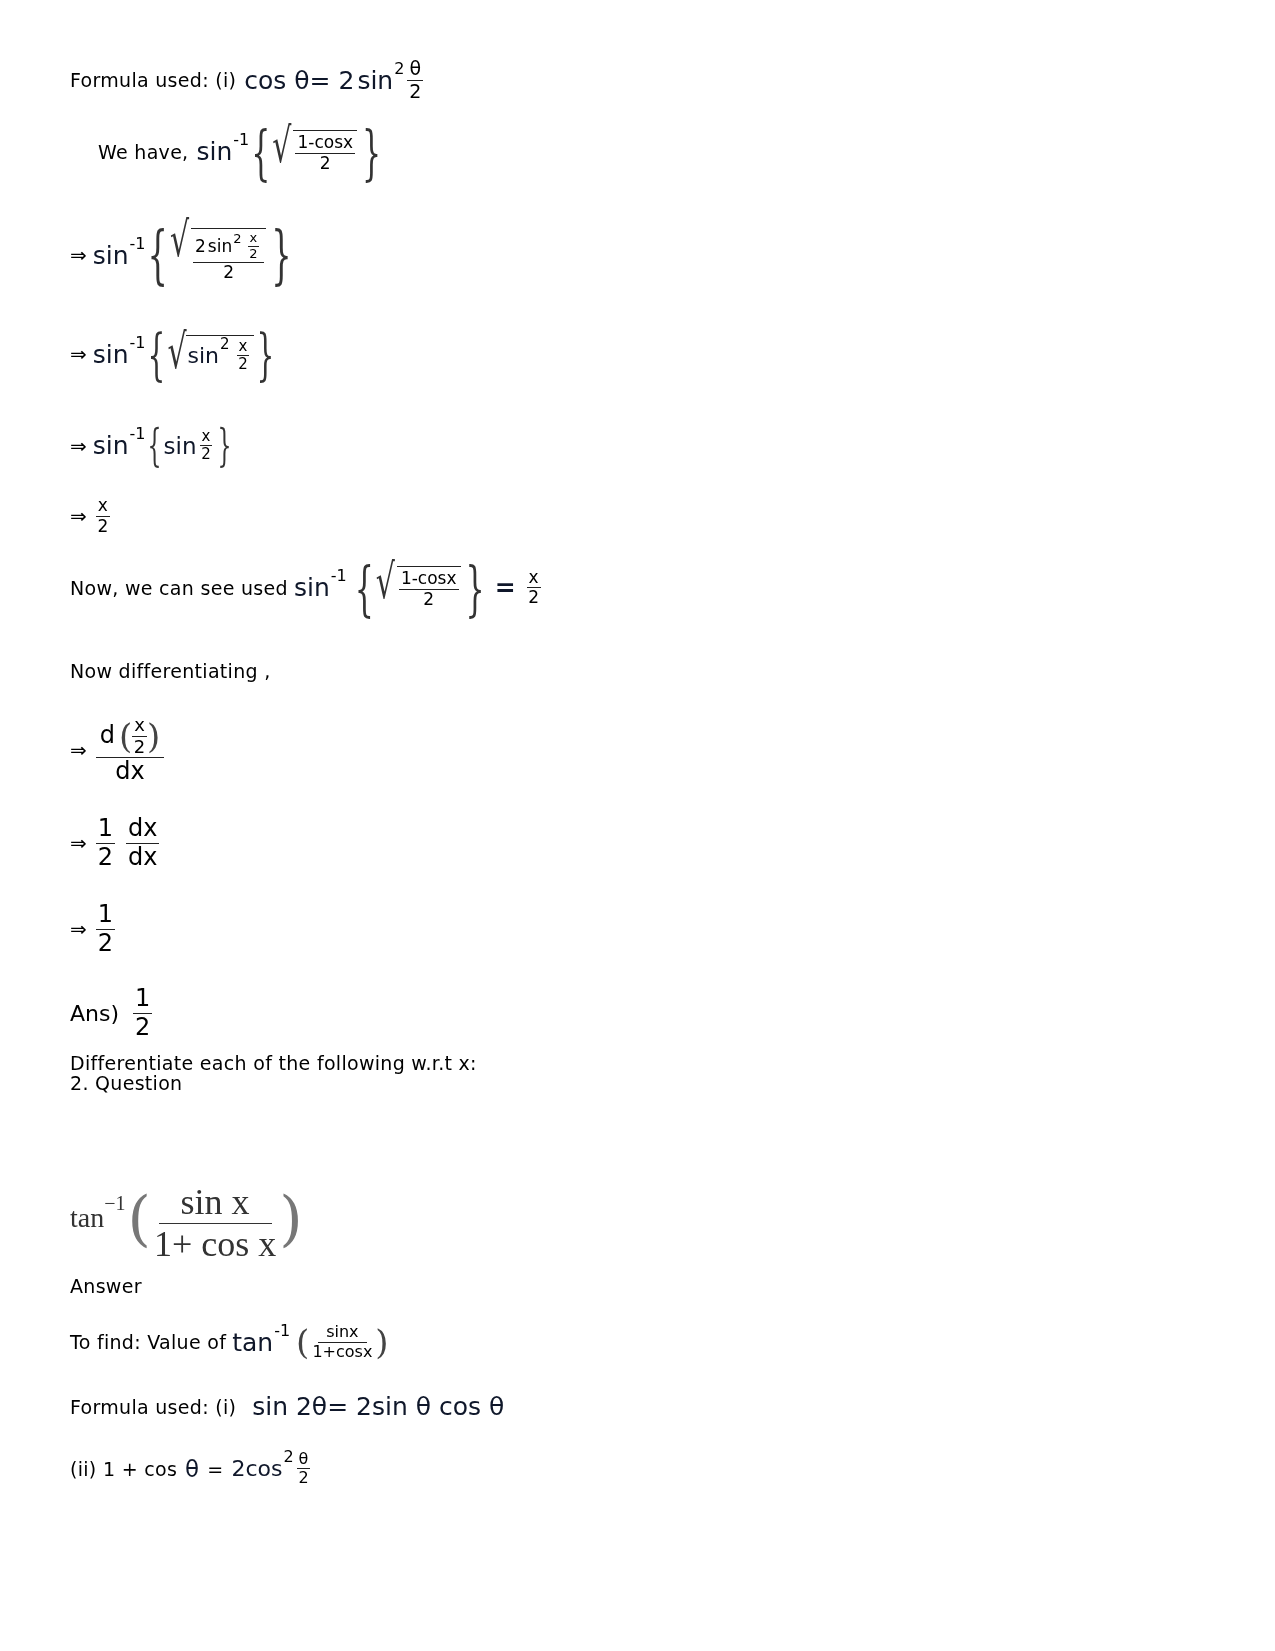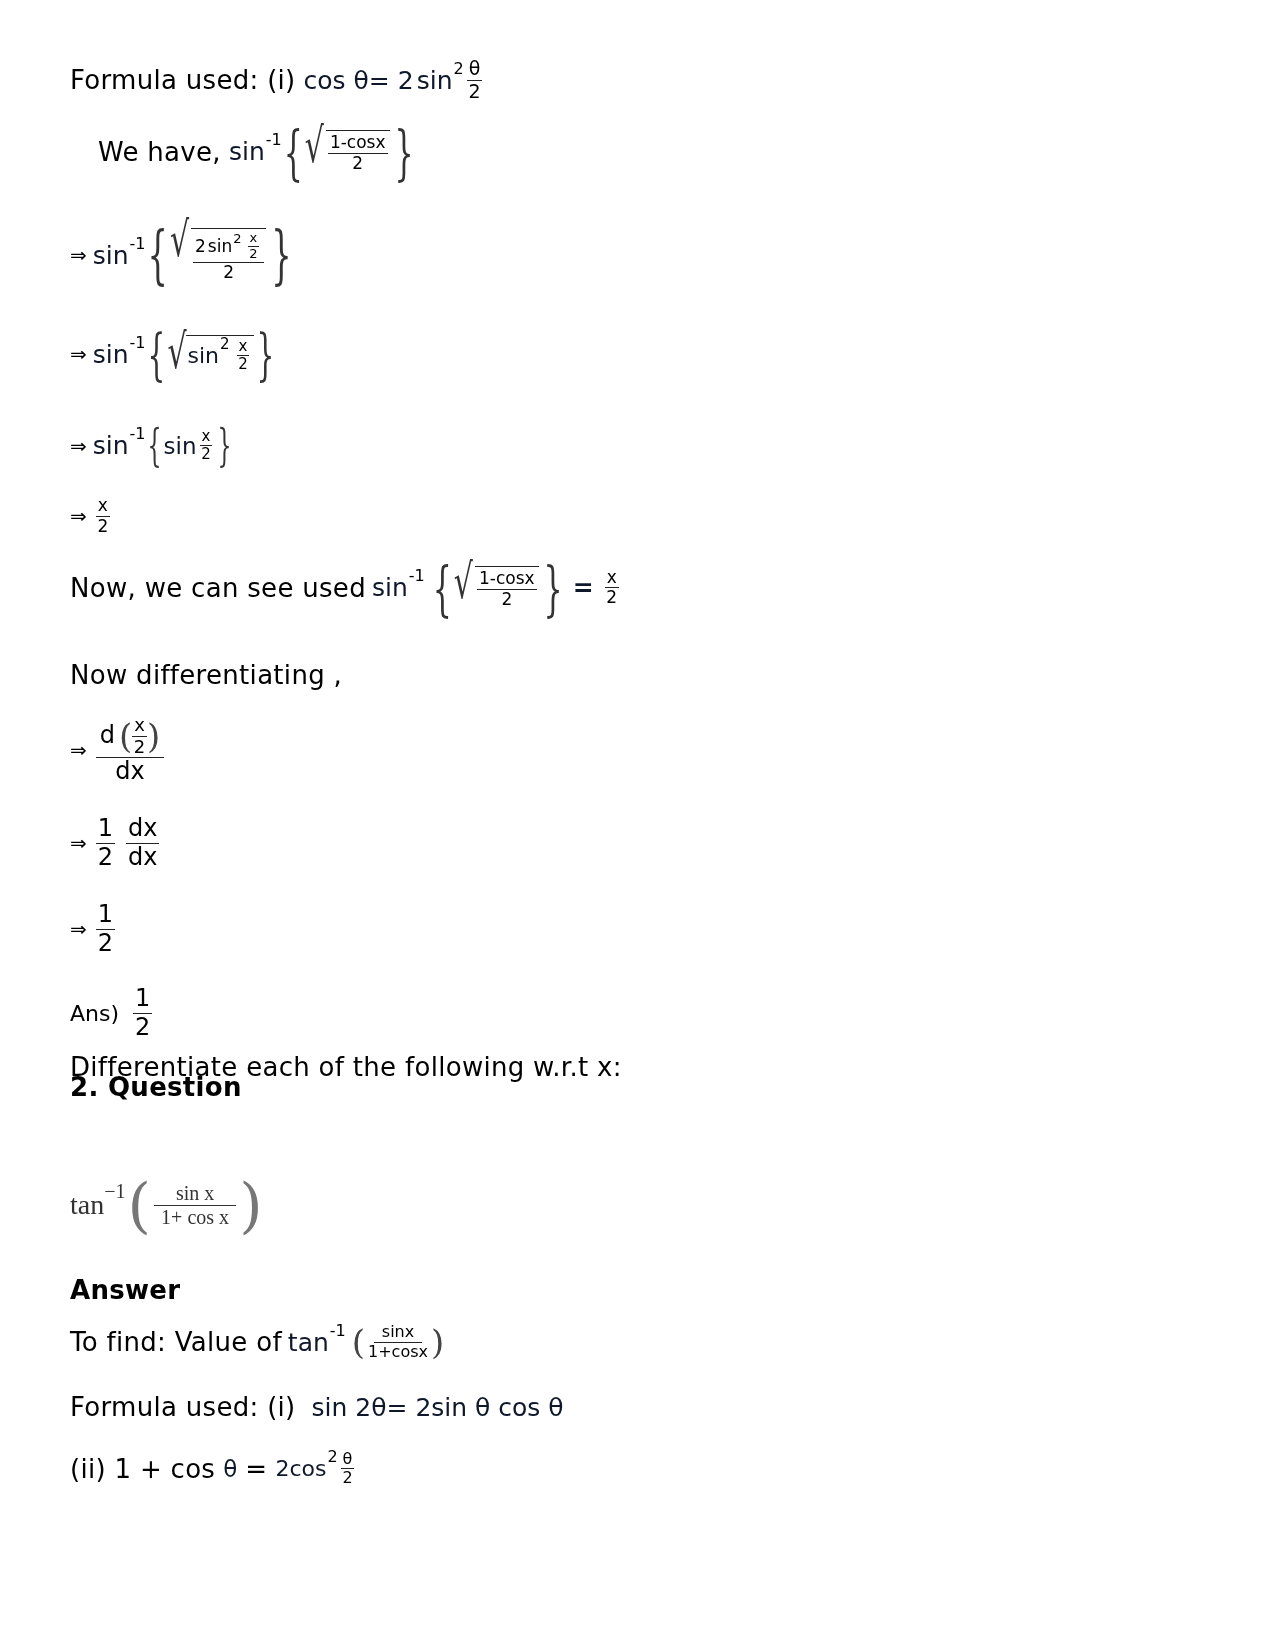--- a/index.html
+++ b/index.html
@@ -1,19 +1,19 @@
 <!DOCTYPE html>
 <html><head>
 <meta charset="utf-8">
 <style>
   html, body { margin: 0; padding: 0; background: #ffffff; }
   body { width: 1275px; height: 1651px; position: relative; overflow: hidden; color: #000; font-family: "DejaVu Sans", sans-serif; }
   .line { position: absolute; left: 70px; display: flex; align-items: center; white-space: nowrap; }
-  .txt { font-size: 26px; letter-spacing: 0.3px; }
-  .bold { font-weight: bold; }
+  .txt { font-size: 19px; letter-spacing: 0.3px; }
+  .bold { font-weight: normal; }
   .m { font-family: "DejaVu Sans", sans-serif; font-size: 25px; color: #0f172a; }
   .ms { font-size: 19px; }
   .serif { font-family: "Liberation Serif", serif; color: #333; }
   .sup { font-size: 16px; position: relative; top: -12px; margin-left: 1px; }
   .arrow { font-size: 20px; margin-right: 6px; }
   .frac { display: inline-flex; flex-direction: column; align-items: center; vertical-align: middle; margin: 0 3px; }
   .frac .num { border-bottom: 1.5px solid #222; padding: 0 2px; line-height: 1.15; text-align: center; }
   .frac .den { line-height: 1.15; text-align: center; }
   .brace { font-family: "DejaVu Serif", serif; font-weight: 100; color: #333; transform: scaleY(2.0); display: inline-block; margin: 0 2px; }
   .paren { font-family: "DejaVu Serif", serif; color: #444; display: inline-block; }
@@ -187,21 +187,21 @@
 </div>
 
 <div class="line" style="top:1052px;justify-content:center;">
   <span class="txt">Differentiate each of the following w.r.t x:</span>
 </div>
 
 <div class="line serif" style="top:1170px;">
   <span style="font-size:28px;">tan</span>
   <span style="font-size:20px;position:relative;top:-14px;">−1</span>
   <span class="paren" style="font-size:60px;font-weight:100;color:#777;margin-left:2px;">(</span>
-  <span class="frac" style="font-size:20px;">
+  <span class="frac" style="font-size:36px;margin-top:12px;">
     <span class="num" style="padding:0 22px;border-bottom:1.5px solid #333;">sin x</span>
     <span class="den">1+ cos x</span>
   </span>
   <span class="paren" style="font-size:60px;font-weight:100;color:#777;">)</span>
 </div>
 
 <div class="line" style="top:1275px;">
   <span class="txt bold">Answer</span>
 </div>
 

